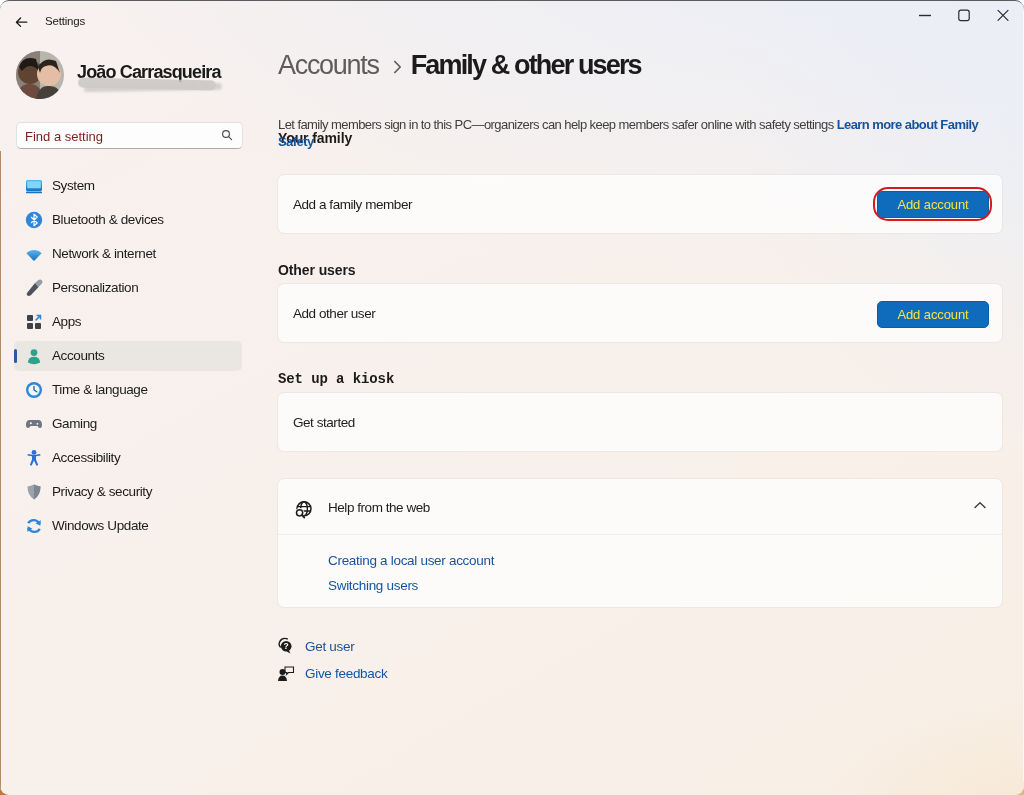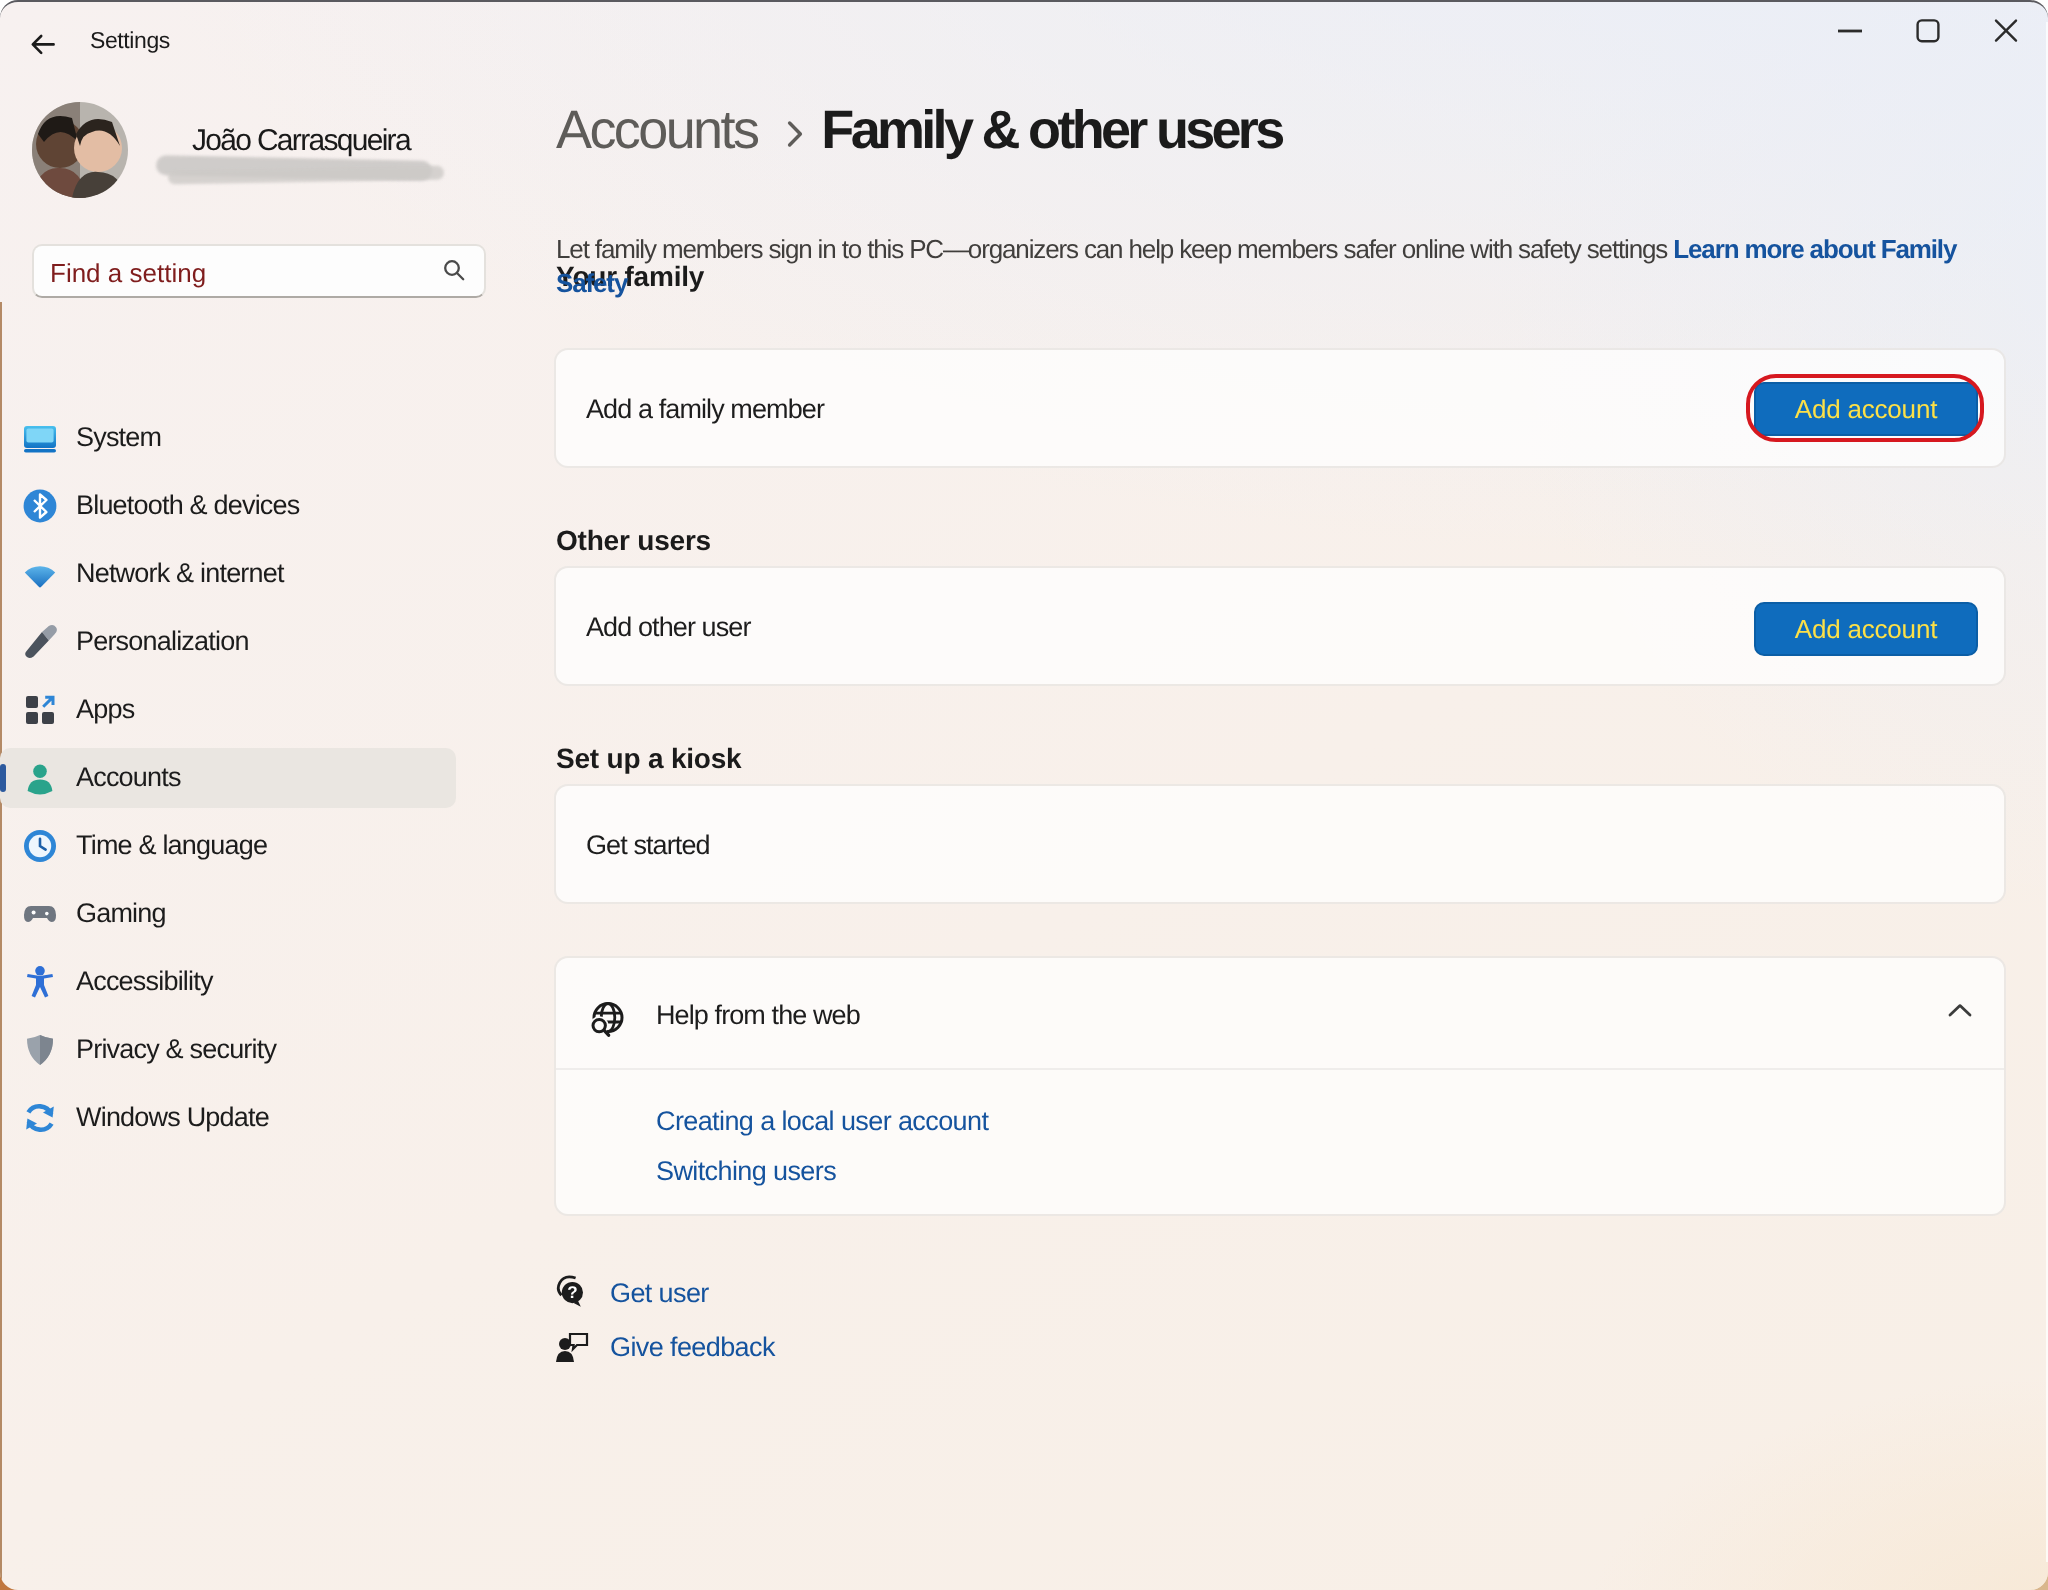--- a/index.html
+++ b/index.html
@@ -15,29 +15,29 @@
       radial-gradient(330px 170px at 1040px 815px, #f7e8d5 0%, rgba(247,232,213,0) 75%),
       linear-gradient(150deg, #f7f1f0 0%, #f8f0ea 55%, #f8efe6 100%);
   }
   .abs { position:absolute; }
   
   .backarrow { left:12px; top:12px; width:18px; height:18px; }
   .apptitle { left:45px; top:14px; font-size:11.5px; letter-spacing:-0.2px; color:#1b1b1b;text-align:center; }
   .winbtn { top:6px; width:30px; height:18px; }
   
   .avatar { left:16px; top:50px; width:48px; height:48px; border-radius:50%; overflow:hidden; }
-  .uname { left:77px; top:61px; font-size:15px; font-weight:normal; color:#1a1a1a; letter-spacing:-0.85px;margin-left:19px;}
+  .uname { left:77px; top:61px; font-size:18px; font-weight:bold; color:#1a1a1a; letter-spacing:-0.85px;}
   .smudge { left:78px; top:78px; width:138px; height:10px; background:#c9c6c4; border-radius:6px; transform:rotate(1.2deg); opacity:0.85; filter:blur(0.7px);}
   .smudge2 { left:84px; top:83px; width:138px; height:7px; background:#cdcac7; border-radius:5px; transform:rotate(-1deg); opacity:0.8; filter:blur(0.8px);}
   .search { left:16px; top:121px; width:227px; height:27px; background:#fdfdfd;
     border:1px solid #e4e1dd; border-bottom:1px solid #aeaaa5; border-radius:5px; }
   .search .ph { position:absolute; left:8px; top:5.5px; font-size:13px; color:#7f1d1d; }
   .search svg { position:absolute; right:9px; top:6px; }
   .nav { left:0; top:170px; width:260px; }
-  .navrow { position:absolute; left:0; width:228px; height:30px;margin-top:33px; }
+  .navrow { position:absolute; left:14px; width:228px; height:30px; }
   .navrow .ic { position:absolute; left:11px; top:6px; width:18px; height:18px; }
   .navrow .lb { position:absolute; left:38px; top:7px; font-size:13.5px; color:#1c1c1c; letter-spacing:-0.4px; }
   .navsel { background:#eae6e1; border-radius:5px; }
   .navsel .bar { position:absolute; left:0px; top:8px; width:3px; height:14px; border-radius:2px; background:#2d5a9e; }
   
   .crumb { left:278px; top:49px; font-size:27px; color:#5e5c59; letter-spacing:-1.3px;}
   .crumb b { color:#1b1b1b; font-weight:600; letter-spacing:-1.85px; }
   .h2 { font-size:14px; font-weight:bold; color:#1b1b1b; letter-spacing:-0.1px;}
   .para { left:278px; top:116px; width:760px; font-size:13px; line-height:16.5px; color:#403e3c; letter-spacing:-0.57px; white-space:nowrap;}
   .link { color:#15539e; font-weight:bold; }
@@ -195,21 +195,21 @@
     <div class="btn" style="top:16px;">Add account</div>
   </div>
   <div class="abs redring"></div>
 
   <div class="abs h2" style="left:278px; top:261px;">Other users</div>
   <div class="abs card" style="top:282px; height:60px;">
     <div class="cardlabel" style="top:22px;">Add other user</div>
     <div class="btn" style="top:17px;">Add account</div>
   </div>
 
-  <div class="abs h2" style="left:278px; top:370px;">Set up a kiosk</div>
+  <div class="abs h2" style="left:278px; top:370px;font-family:Liberation Mono, monospace;">Set up a kiosk</div>
   <div class="abs card" style="top:391px; height:60px;">
     <div class="cardlabel" style="top:22px;">Get started</div>
   </div>
 
   <div class="abs card" style="top:477px; height:130px;">
     <svg style="position:absolute; left:16px; top:21px;" width="19" height="19" viewBox="0 0 19 19">
       <circle cx="10" cy="8.8" r="7" fill="none" stroke="#1c1c1c" stroke-width="1.5"></circle>
       <ellipse cx="10" cy="8.8" rx="3.4" ry="7" fill="none" stroke="#1c1c1c" stroke-width="1.4"></ellipse>
       <path d="M3.3 6.6 H16.7 M3.3 11 H16.7" stroke="#1c1c1c" stroke-width="1.4"></path>
       <circle cx="5.6" cy="12.8" r="4.7" fill="#fbfaf9"></circle>

